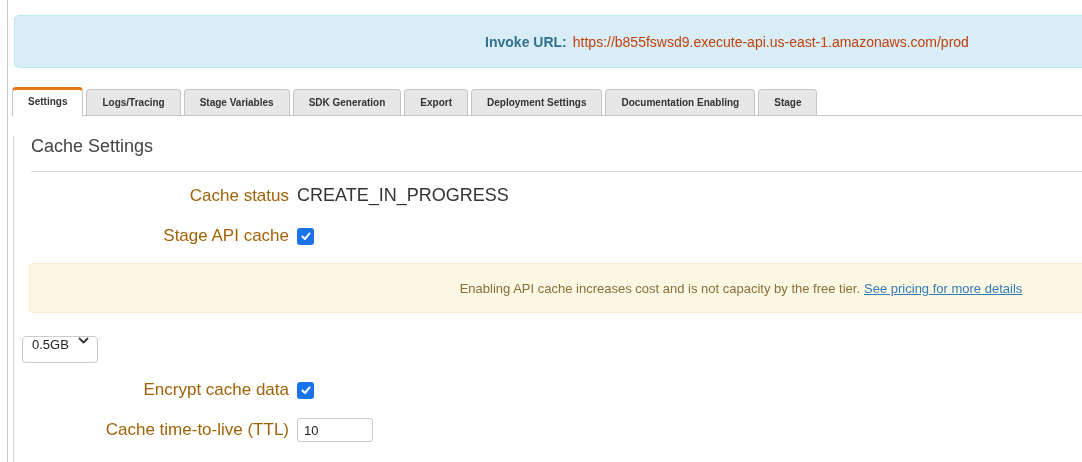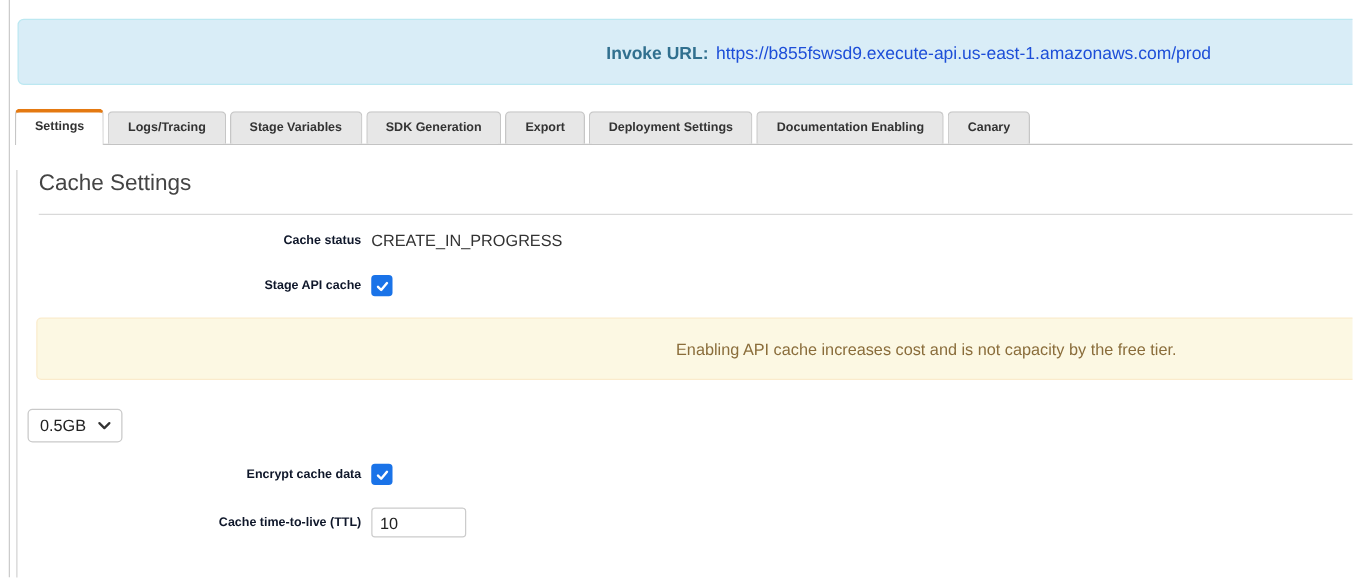--- a/index.html
+++ b/index.html
@@ -21,21 +21,21 @@
   .invoke-banner {
     margin: 15px 0 0 14px;
     width: 1426px; height: 53px;
     background: #d9edf7;
     border: 1px solid #bce8f1;
     border-radius: 5px;
     display: flex; align-items: center; justify-content: center;
     font-size: 14px;
   }
   .invoke-label { font-weight: bold; color: #31708f; margin-right: 6px; }
-  .invoke-link { color: #1d4ed8; text-decoration: none; cursor: pointer; }
+  .invoke-link { color: #c2410c; text-decoration: none; cursor: pointer; }
 
   
   .tabs-row {
     margin: 19px 0 0 12px;
     width: 1428px;
     display: flex; align-items: flex-end; gap: 3px;
     border-bottom: 1px solid #c3c3c3;
   }
   .tab {
     background: #e7e7e7;
@@ -75,23 +75,23 @@
   
   .form-row { display: flex; align-items: center; }
   .row-cache-status   { margin-top: 13px; }
   .row-enable-cache   { margin-top: 20px; }
   .row-cache-capacity { margin-top: 23px; }
   .row-encrypt        { margin-top: 17px; }
   .row-ttl            { margin-top: 18px; }
   .form-label {
     width: 275px; flex-shrink: 0;
     text-align: right;
-    font-size: 10px; font-weight: bold; color: #0f172a;
-  }
-  .form-value { margin-left: 8px; font-size: 13px; color: #333; }
+    font-size: 17px; font-weight: normal; color: #a16207;
+  }
+  .form-value { margin-left: 8px; font-size: 18px; color: #333; }
   .form-control-cell { margin-left: 8px; display: flex; align-items: center; }
 
   
   .checkbox {
     width: 17px; height: 17px;
     background: #1a73e8;
     border-radius: 3px;
     display: inline-flex; align-items: center; justify-content: center;
     cursor: pointer;
   }
@@ -107,21 +107,21 @@
     font-size: 13px; color: #8a6d3b;
   }
   .warning-link { color: #337ab7; text-decoration: underline; margin-left: 4px; cursor: pointer; }
 
   
   .select-box {
     width: 76px; height: 27px;
     background: #ffffff;
     border: 1px solid #c9c9c9;
     border-radius: 4px;
-    display: inline-flex; align-items: center; justify-content: space-between;
+    display: inline-flex; justify-content: space-between;
     padding: 0 8px 0 9px;
     font-size: 13px; color: #222;
     cursor: pointer;
   }
 
   
   .ttl-input {
     width: 76px; height: 22px;
     border: 1px solid #cccccc;
     border-radius: 3px;
@@ -142,21 +142,21 @@
 </div>
 
 <div class="tabs-row">
   <div class="tab active">Settings</div>
   <div class="tab">Logs/Tracing</div>
   <div class="tab">Stage Variables</div>
   <div class="tab">SDK Generation</div>
   <div class="tab">Export</div>
   <div class="tab">Deployment Settings</div>
   <div class="tab">Documentation Enabling</div>
-  <div class="tab">Canary</div>
+  <div class="tab">Stage</div>
 </div>
 
 <div class="tab-content">
 
   <div class="section-title">Cache Settings</div>
   <hr class="rule">
 
   <div class="form-row row-cache-status">
     <span class="form-label">Cache status</span>
     <span class="form-value">CREATE_IN_PROGRESS</span>
@@ -168,20 +168,21 @@
       <span class="checkbox" role="checkbox" aria-checked="true">
         <svg width="12" height="12" viewBox="0 0 16 16">
           <polyline points="3.2,8.6 6.6,12 12.8,4.6" fill="none" stroke="#ffffff" stroke-width="2.6" stroke-linecap="round" stroke-linejoin="round"></polyline>
         </svg>
       </span>
     </span>
   </div>
 
   <div class="warning-banner">
     <span>Enabling API cache increases cost and is not capacity by the free tier.</span>
+    <a class="warning-link">See pricing for more details</a>
   </div>
 
   <div class="form-row row-cache-capacity">
     <span class="form-control-cell">
       <span class="select-box" role="listbox">
         <span>0.5GB</span>
         <svg width="11" height="7" viewBox="0 0 11 7">
           <polyline points="1.5,1.5 5.5,5.5 9.5,1.5" fill="none" stroke="#333333" stroke-width="1.8" stroke-linecap="round" stroke-linejoin="round"></polyline>
         </svg>
       </span>

